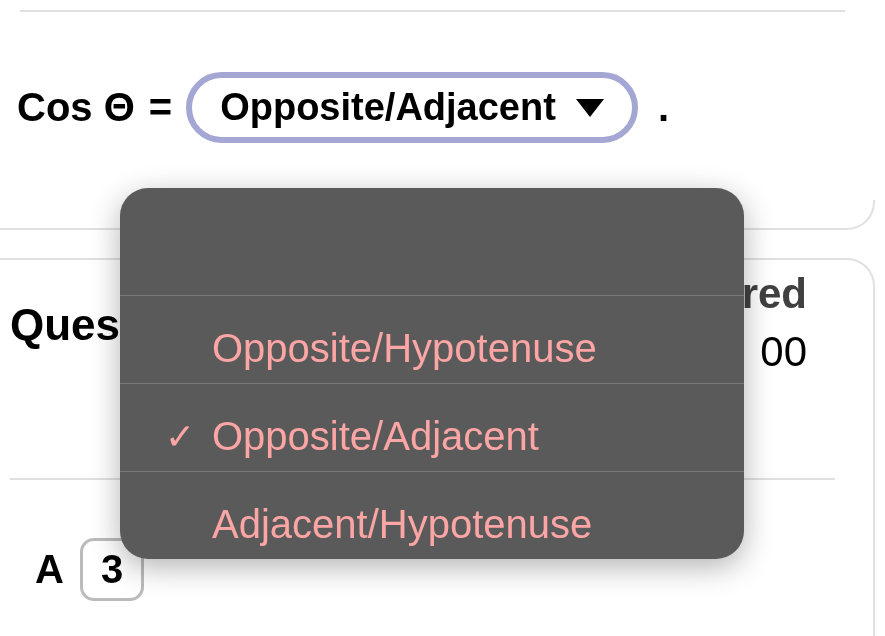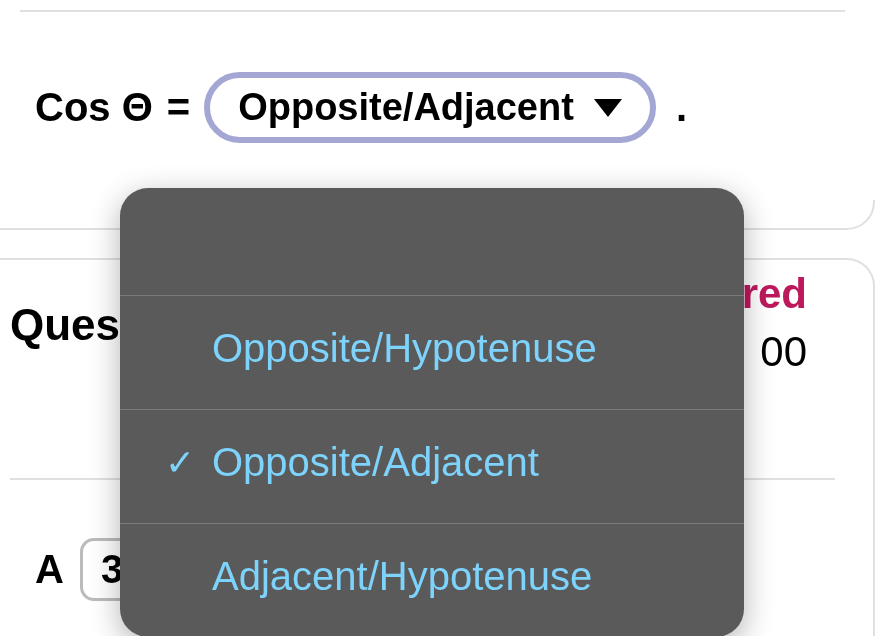--- a/index.html
+++ b/index.html
@@ -19,21 +19,21 @@
       position: absolute;
       top: 10px;
       left: 20px;
       right: 40px;
       height: 2px;
       background: #e0e0e0;
     }
     .equation-row {
       position: absolute;
       top: 72px;
-      left: 35px;
+      left: 17px;
       display: flex;
       align-items: center;
       gap: 14px;
       font-size: 40px;
       font-weight: 600;
       color: #000;
     }
     .dropdown {
       display: flex;
       align-items: center;
@@ -92,21 +92,21 @@
       font-size: 44px;
       font-weight: 700;
       color: #000;
     }
     .answered-label {
       position: absolute;
       top: 270px;
       right: 78px;
       font-size: 42px;
       font-weight: 700;
-      color: #be185d;
+      color: #404040;
       text-align: right;
       margin-left: 8px;
     }
     .answered-value {
       position: absolute;
       top: 328px;
       right: 78px;
       font-size: 42px;
       font-weight: 400;
       color: #000;
@@ -151,24 +151,24 @@
       overflow: hidden;
       box-shadow: 0 8px 30px rgba(0,0,0,0.3);
     }
     .dropdown-header {
       height: 108px;
       border-bottom: 1px solid #7a7a7a;
     }
     .dropdown-item {
       display: flex;
       align-items: center;
-      padding: 30px 40px 38px 40px;
+      padding: 30px 40px 12px 40px;
       font-size: 40px;
       font-weight: 500;
-      color: #7dd3fc;
+      color: #fca5a5;
       border-bottom: 1px solid #7a7a7a;
       cursor: pointer;
       gap: 12px;
     }
     .dropdown-item:last-child {
       border-bottom: none;
     }
     .check-slot {
       width: 40px;
       display: inline-block;

